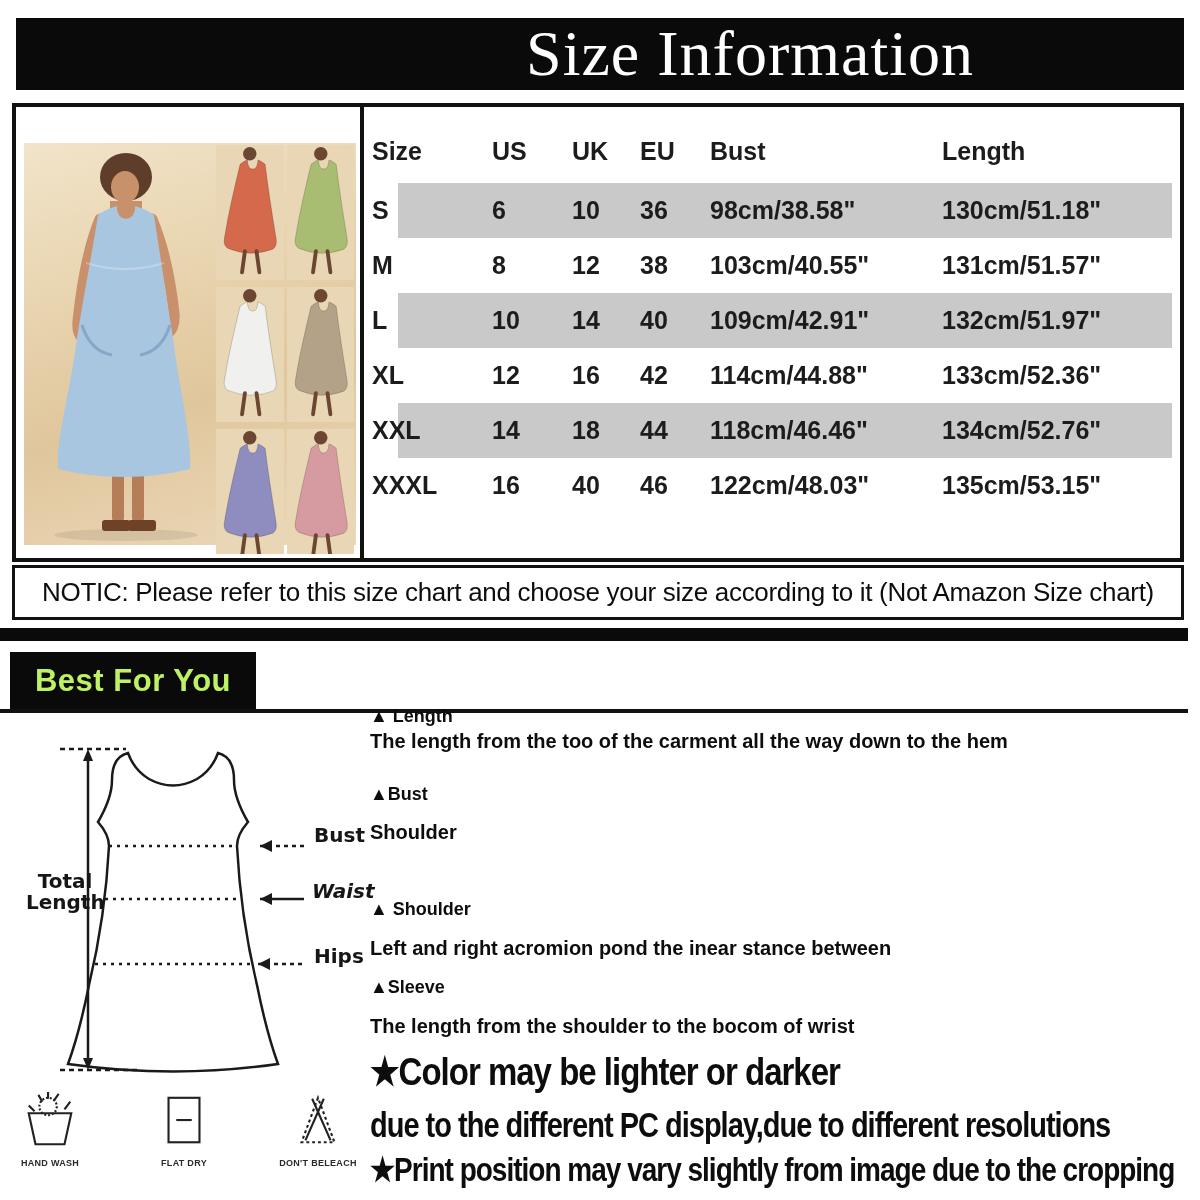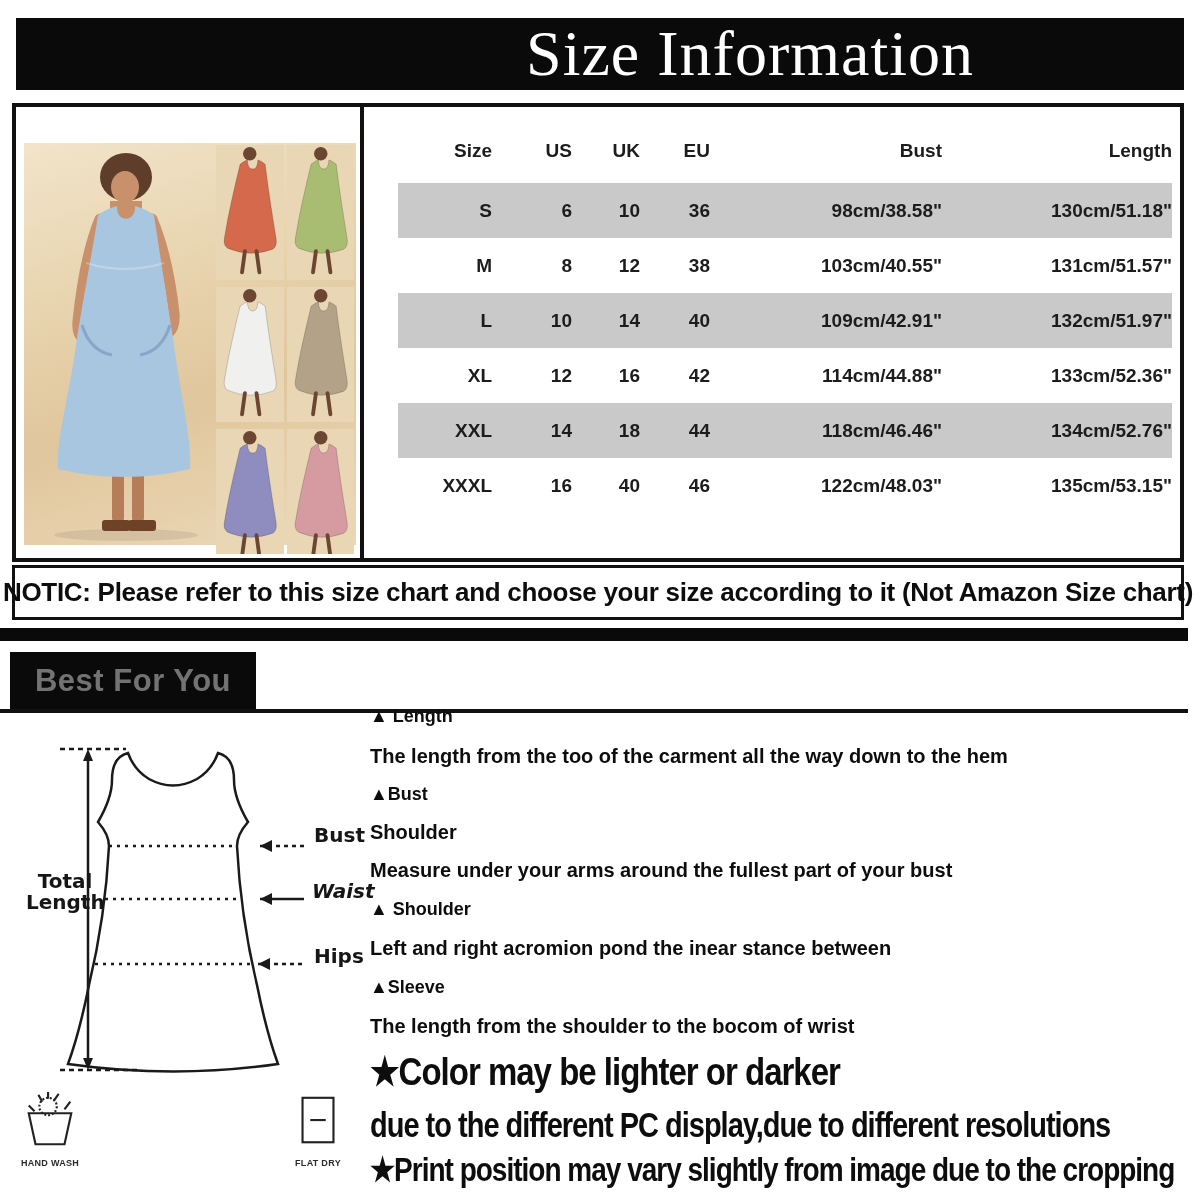--- a/index.html
+++ b/index.html
@@ -22,33 +22,33 @@
   .vrow { flex:1; display:flex; gap:3px; }
   .vtile { flex:1; overflow:hidden; }
   .vtile svg { width:100%; height:100%; display:block; }
   .vdivider { left:344px; top:0; width:4px; height:451px; background:#111; }
 
   
   .size-table { left:356px; top:12px; width:800px; }
   .trow { display:flex; align-items:center; height:55px; }
   .trow.head { height:64px; }
   .trow.shaded { background:linear-gradient(#c9c9c9,#c9c9c9) right center / calc(100% - 26px) 100% no-repeat; }
-  .tcell { text-align:right; font-weight:bold; font-size:19px; color:#1c1c1c; }
+  .tcell { text-align:left; font-weight:bold; font-size:25px; color:#1c1c1c; }
   .c0{width:120px}.c1{width:80px}.c2{width:68px}.c3{width:70px}.c4{width:232px}.c5{width:230px}
 
   
   .notice-box { left:12px; top:565px; width:1172px; height:55px; border:3px solid #111;
                 display:flex; align-items:center; justify-content:center; }
-  .notice-text { font-weight:bold; font-size:26px; letter-spacing:-0.3px; white-space:nowrap; }
+  .notice-text { font-weight:normal; font-size:26px; letter-spacing:-0.3px; white-space:nowrap; }
 
   
   .black-bar { left:0; top:628px; width:1188px; height:13px; background:#0a0a0a; }
   .bfy-box { left:10px; top:652px; width:246px; height:58px; background:#0a0a0a;
              display:flex; align-items:center; justify-content:center; }
-  .bfy-title { color:#737373; font-weight:bold; font-size:31px; letter-spacing:0.5px; white-space:nowrap; }
+  .bfy-title { color:#bef264; font-weight:bold; font-size:31px; letter-spacing:0.5px; white-space:nowrap; }
   .bfy-line { left:0; top:709px; width:1188px; height:4px; background:#111; }
 
   
   .diagram { left:8px; top:733px; width:356px; height:352px; }
   .dg-label { position:absolute; font-family:"DejaVu Sans", sans-serif; font-weight:600;
               font-size:20px; color:#161616; line-height:1.05; }
   .dg-total { left:18px; top:138px; width:78px; text-align:center; }
   .dg-bust  { left:306px; top:92px; }
   .dg-waist { left:304px; top:148px;font-style:italic; }
   .dg-hips  { left:306px; top:213px; }
@@ -59,21 +59,21 @@
   .care svg { width:58px; height:62px; }
   .care-label { margin-top:6px; font-size:9px; font-weight:bold; letter-spacing:0.3px;
                 color:#2a2a2a; white-space:nowrap; }
 
   
   .guide { left:370px; top:698px; width:822px; height:496px; }
   .gl { position:absolute; left:0; white-space:nowrap; font-weight:bold; }
   .gl.heading { font-size:18px; }
   .gl.body    { font-size:20px; }
   .gl.big     { letter-spacing:-1px; transform:scaleY(1.18); transform-origin:0 0; }
-  .g0{top:8px}.g1{top:47px}.g2{top:86px}.g3{top:123px}.g4{top:161px}
+  .g0{top:8px}.g1{top:32px}.g2{top:86px}.g3{top:123px}.g4{top:161px}
   .g5{top:201px}.g6{top:239px}.g7{top:279px}.g8{top:317px}
   .f0{top:350px; font-size:33px;}
   .f1{top:408px; font-size:29px;}
   .f2{top:452px; font-size:28px;}
 </style>
 </head>
 <body>
 
 <svg width="0" height="0" style="position:absolute">
   <defs>
@@ -271,28 +271,34 @@
     </svg>
     <div class="care-label">HAND WASH</div>
   </div>
   <div class="care">
     <svg viewBox="0 0 60 64" fill="none" stroke="#222" stroke-width="2.2">
       <rect x="14" y="8" width="32" height="46"></rect>
       <path d="M22,31 H38"></path>
     </svg>
     <div class="care-label">FLAT DRY</div>
   </div>
+  <div class="care">
+    <svg viewBox="0 0 60 64" fill="none" stroke="#222" stroke-width="2.2">
+      <path d="M30,8 L13,54 L47,54 Z" stroke-dasharray="3,3"></path>
+      <path d="M17,52 L36,9 M24,9 L43,52"></path>
+    </svg>
+    <div class="care-label">DON'T BELEACH</div>
+  </div>
 </div>
 
 <div class="abs guide">
   <div class="gl heading g0">▲ Length</div>
   <div class="gl body g1">The length from the too of the carment all the way down to the hem</div>
   <div class="gl heading g2">▲Bust</div>
   <div class="gl body g3">Shoulder</div>
-  <div class="gl body g4">Measure under your arms around the fullest part of your bust</div>
   <div class="gl heading g5">▲ Shoulder</div>
   <div class="gl body g6">Left and right acromion pond the inear stance between</div>
   <div class="gl heading g7">▲Sleeve</div>
   <div class="gl body g8">The length from the shoulder to the bocom of wrist</div>
   <div class="gl big f0">★Color may be lighter or darker</div>
   <div class="gl big f1">due to the different PC display,due to different resolutions</div>
   <div class="gl big f2">★Print position may vary slightly from image due to the cropping</div>
 </div>
 
 </body></html>

